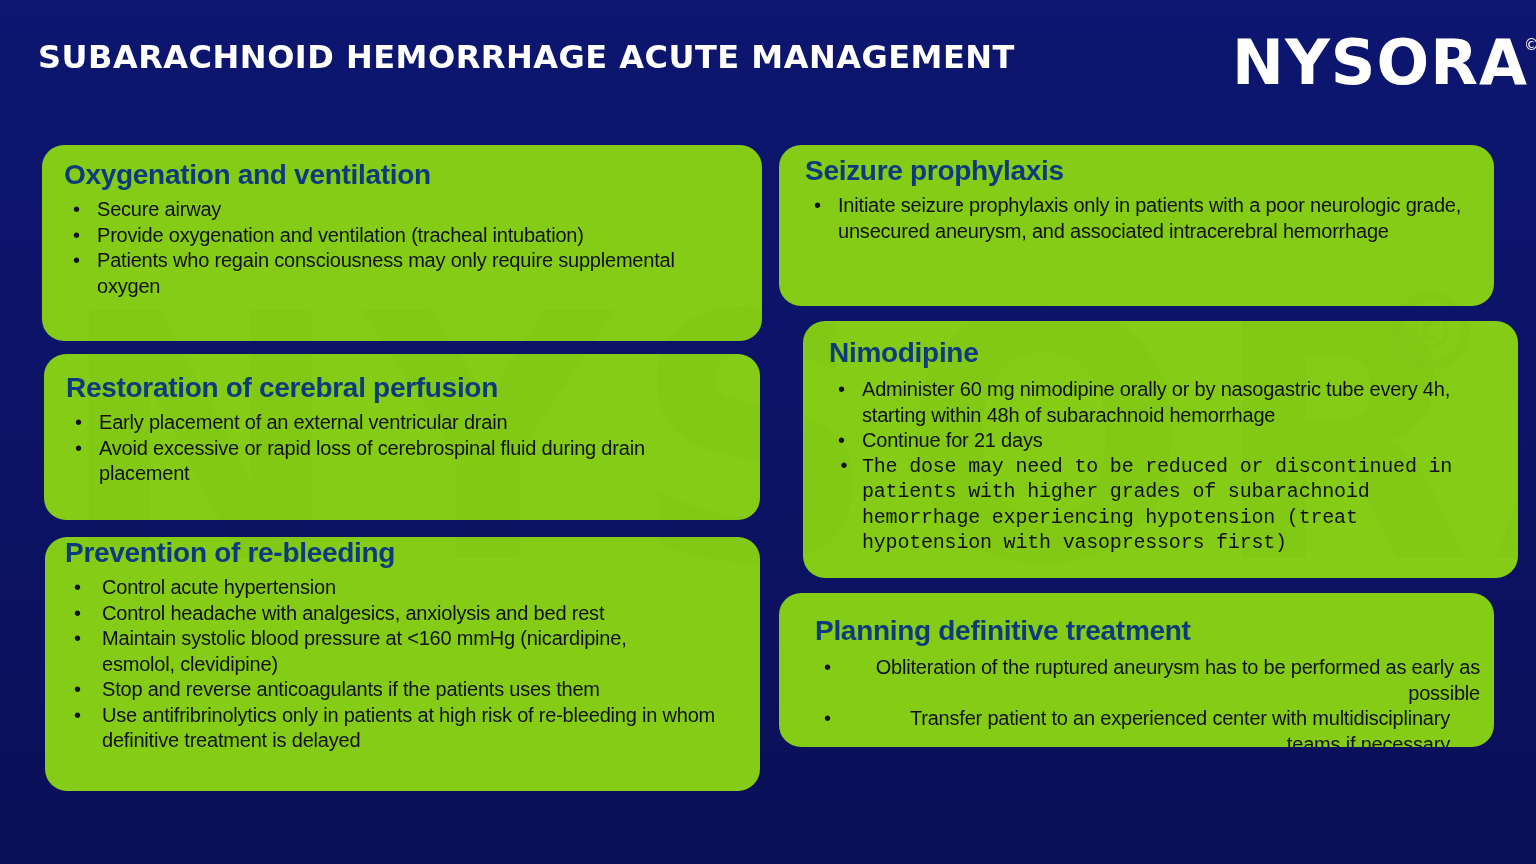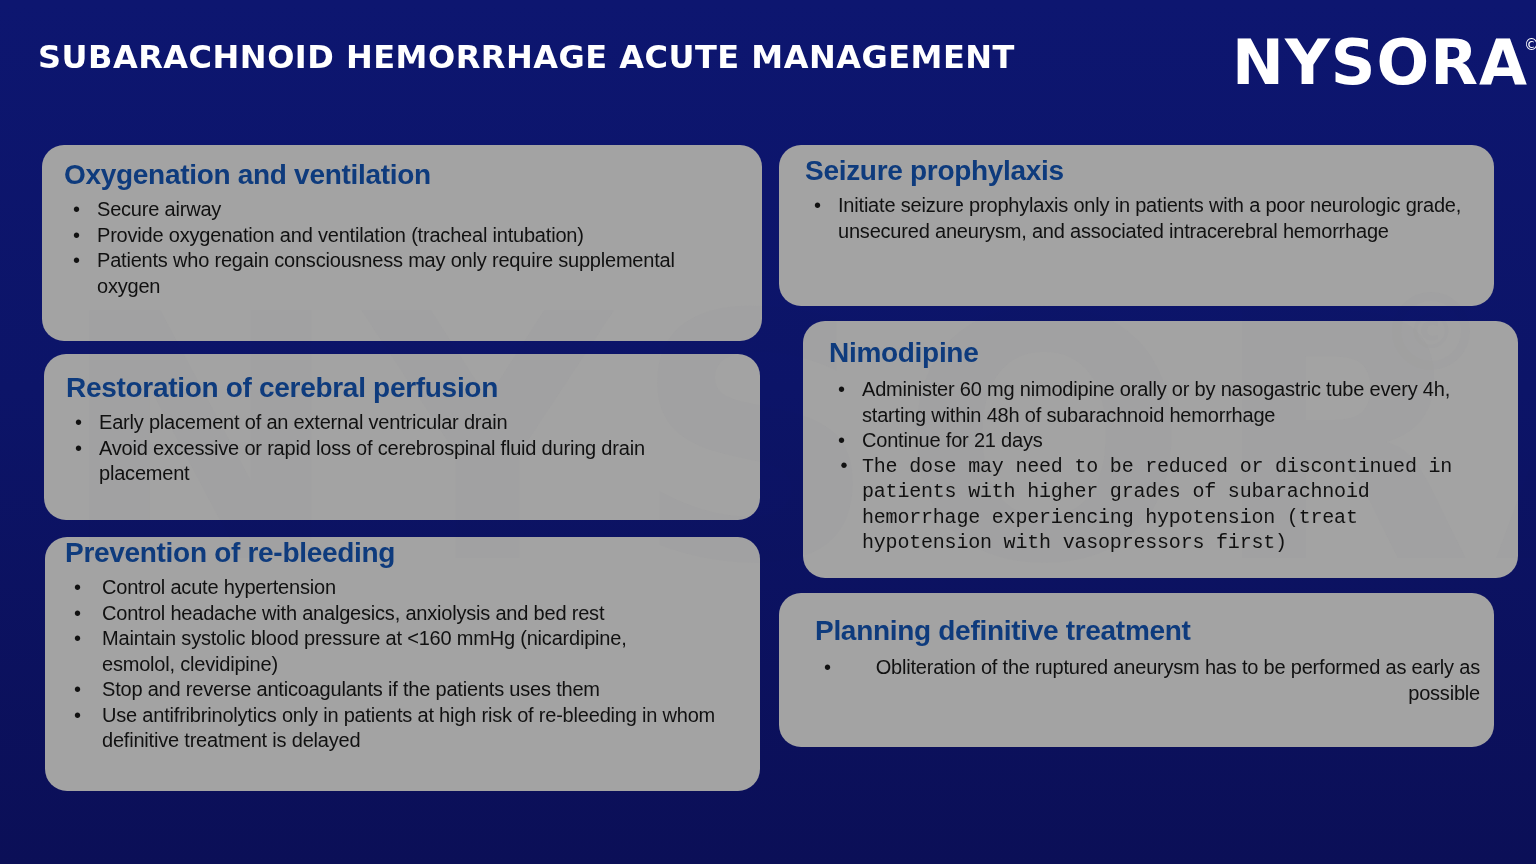--- a/index.html
+++ b/index.html
@@ -16,21 +16,21 @@
     }
     .brand {
       position: absolute; left: 1232px; top: 32px;
       color: #ffffff; font-weight: 700; font-size: 62px; letter-spacing: 1px;
       font-family: "DejaVu Sans", sans-serif; line-height: 1;
     }
     .brand .copy {
       position: absolute; right: -12px; top: 6px; font-size: 15px; font-weight: 400;
     }
     .card {
-      position: absolute; background: #a3a3a3; border-radius: 22px;
+      position: absolute; background: #84cc16; border-radius: 22px;
       overflow: hidden;
     }
     .card-inner { position: relative; z-index: 2; }
     .card h2 {
       color: #0e3b7d; font-weight: 700; font-size: 28px; letter-spacing: -0.3px;
       margin-bottom: 6px; line-height: 1.15;
     }
     .card ul { list-style: none; }
     .card li {
       position: relative; color: #111111; font-size: 20px; line-height: 25.5px;
@@ -118,20 +118,21 @@
       <li style="padding-right:20px;font-family:Liberation Mono, monospace;">The dose may need to be reduced or discontinued in patients with higher grades of subarachnoid hemorrhage experiencing hypotension (treat hypotension with vasopressors first)</li>
     </ul>
   </div>
 </div>
 
 <div class="card" style="left:779px; top:593px; width:715px; height:154px; padding:22px 14px 0 36px;">
   <div class="card-inner">
     <h2>Planning definitive treatment</h2>
     <ul style="margin-top:8px;text-align:right;">
       <li style="padding-left:38px;">Obliteration of the ruptured aneurysm has to be performed as early as possible</li>
+      <li style="padding-left:38px; padding-right:30px;">Transfer patient to an experienced center with multidisciplinary teams if necessary</li>
     </ul>
   </div>
 </div>
 
 <div class="wm-layer" style="z-index:1; mix-blend-mode:multiply; opacity:0.25;">
   <div class="wm-text">NYSORA</div>
   <div class="wm-copy">©</div>
 </div>
 
 </body></html>

